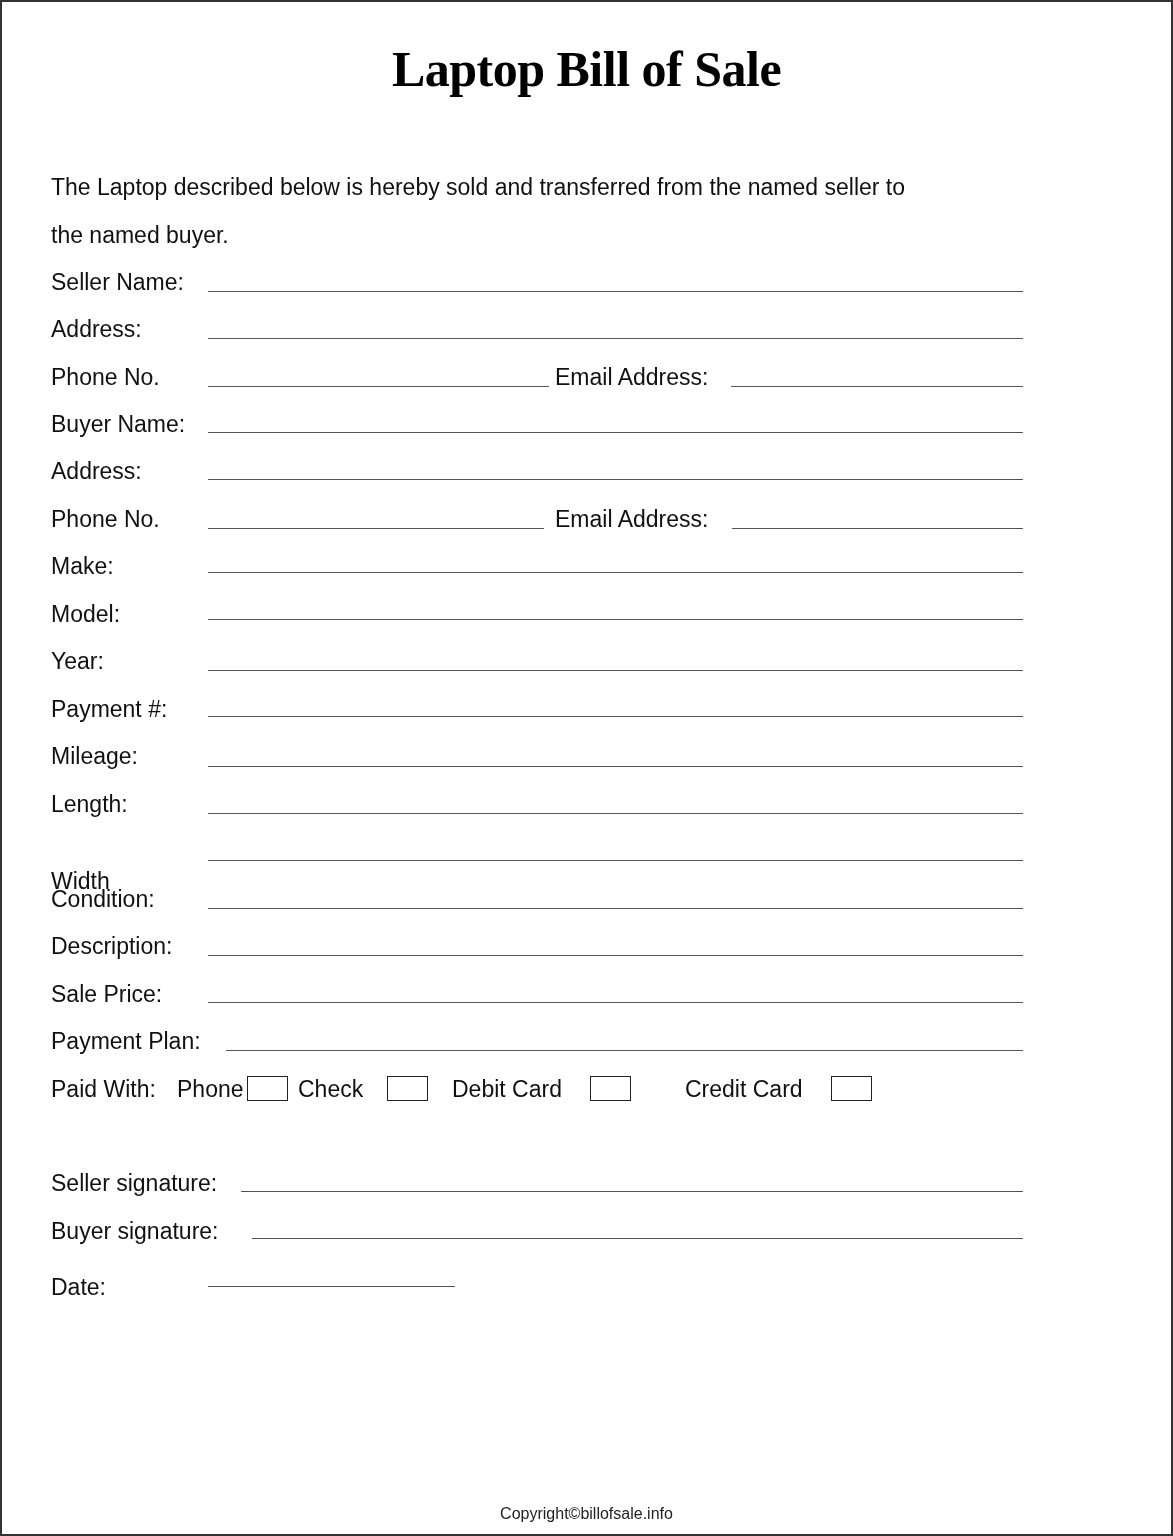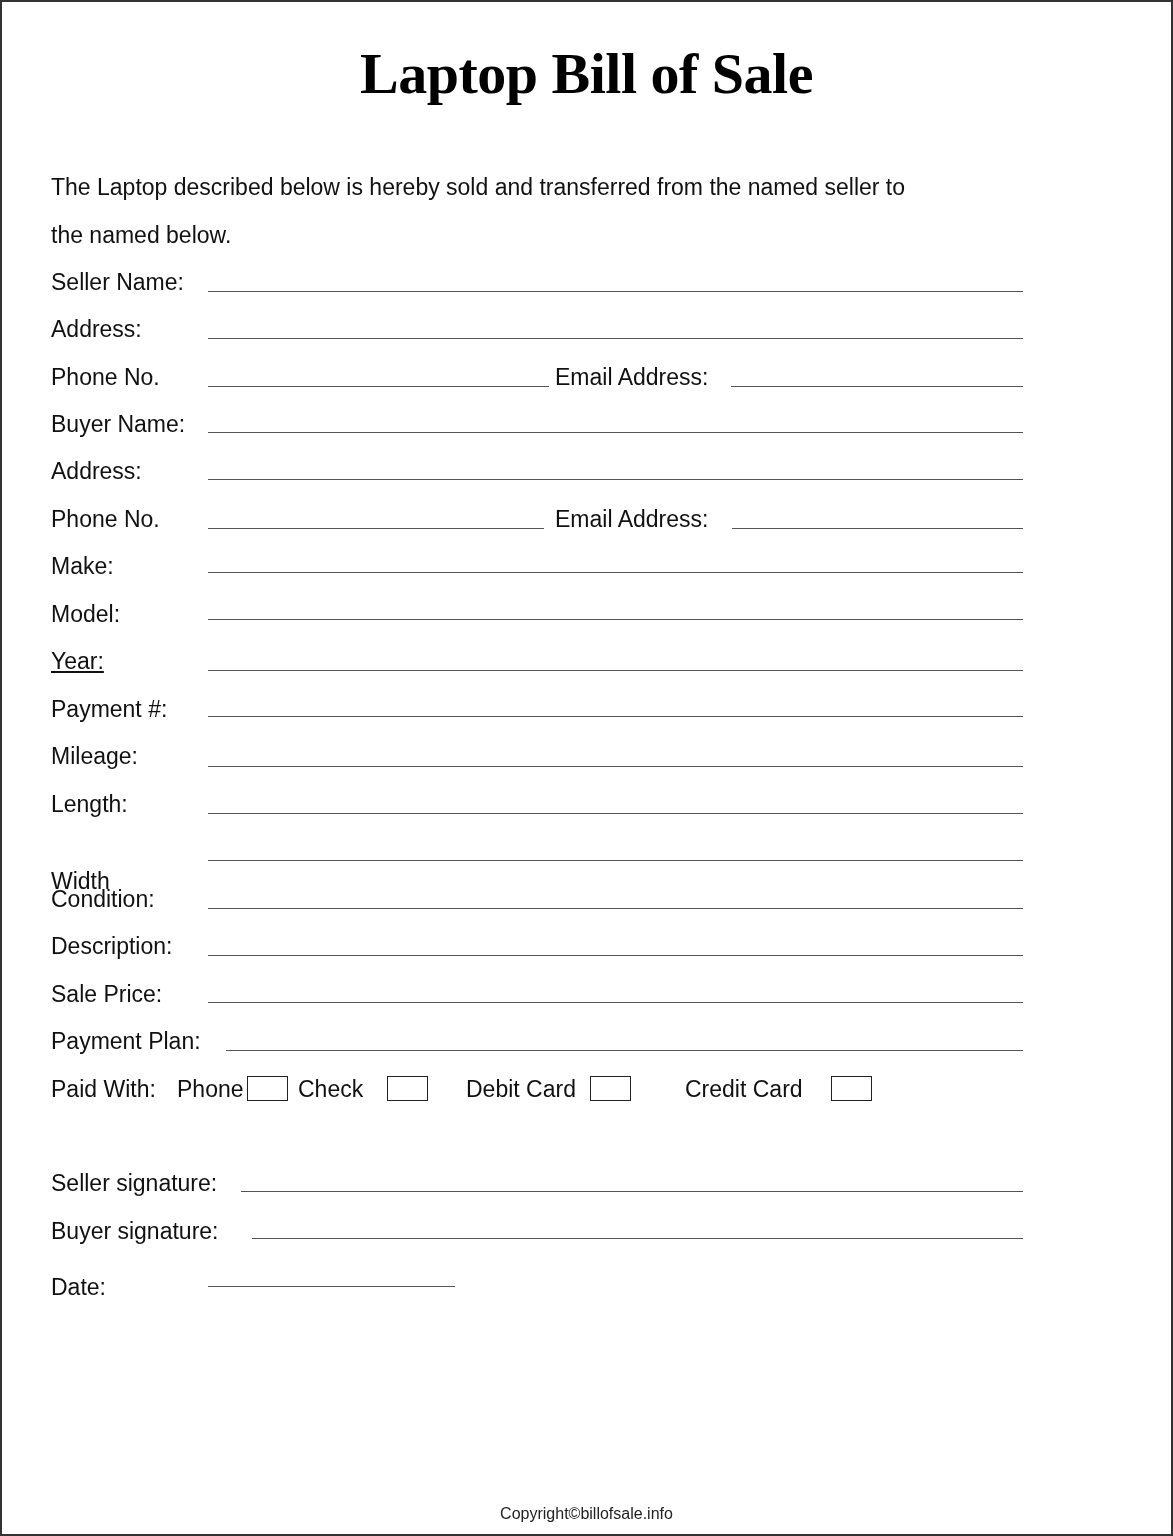--- a/index.html
+++ b/index.html
@@ -1,34 +1,34 @@
 <!DOCTYPE html>
 <html><head>
 <meta charset="utf-8">
 <style>
   html, body { margin:0; padding:0; background:#fff; }
   body { width:1173px; height:1536px; position:relative; overflow:hidden; }
   .page { position:absolute; left:0; top:0; width:1169px; height:1532px; border:2px solid #333; background:#fff; }
   .title { position:absolute; left:0; width:1173px; top:40px; text-align:center;
-           font-family:"Liberation Serif", serif; font-weight:bold; font-size:58px; color:#000; letter-spacing:-0.5px; }
+           font-family:"Liberation Serif", serif; font-weight:bold; font-size:50px; color:#000; letter-spacing:-0.5px; }
   .text { position:absolute; font-family:"Liberation Sans", sans-serif; font-size:23px; color:#111; white-space:nowrap; line-height:1; }
   .line { position:absolute; height:0; border-top:1.5px solid #555; }
   .box { position:absolute; width:41px; height:25px; border:1.5px solid #222; box-sizing:border-box; }
   .footer { position:absolute; left:0; width:1173px; top:1505px; text-align:center;
             font-family:"Liberation Sans", sans-serif; font-size:16px; color:#222; }
 </style>
 </head>
 <body>
 
 <div class="page"></div>
 
 <div class="title">Laptop Bill of Sale</div>
 
 <div class="text" style="left:51px; top:176px;">The Laptop described below is hereby sold and transferred from the named seller to</div>
-<div class="text" style="left:51px; top:224px;">the named below.</div>
+<div class="text" style="left:51px; top:224px;">the named buyer.</div>
 
 <div class="text" style="left:51px; top:271px;">Seller Name:</div>
 <div class="line" style="left:208px; top:291px; width:815px;"></div>
 
 <div class="text" style="left:51px; top:318px;">Address:</div>
 <div class="line" style="left:208px; top:338px; width:815px;"></div>
 
 <div class="text" style="left:51px; top:366px;">Phone No.</div>
 <div class="line" style="left:208px; top:386px; width:341px;"></div>
 <div class="text" style="left:555px; top:366px;">Email Address:</div>
@@ -44,21 +44,21 @@
 <div class="line" style="left:208px; top:528px; width:336px;"></div>
 <div class="text" style="left:555px; top:508px;">Email Address:</div>
 <div class="line" style="left:732px; top:528px; width:291px;"></div>
 
 <div class="text" style="left:51px; top:555px;">Make:</div>
 <div class="line" style="left:208px; top:572px; width:815px;"></div>
 
 <div class="text" style="left:51px; top:603px;">Model:</div>
 <div class="line" style="left:208px; top:619px; width:815px;"></div>
 
-<div class="text" style="left:51px; top:650px;text-decoration:underline;">Year:</div>
+<div class="text" style="left:51px; top:650px;">Year:</div>
 <div class="line" style="left:208px; top:670px; width:815px;"></div>
 
 <div class="text" style="left:51px; top:698px;">Payment #:</div>
 <div class="line" style="left:208px; top:716px; width:815px;"></div>
 
 <div class="text" style="left:51px; top:745px;">Mileage:</div>
 <div class="line" style="left:208px; top:766px; width:815px;"></div>
 
 <div class="text" style="left:51px; top:793px;">Length:</div>
 <div class="line" style="left:208px; top:813px; width:815px;"></div>
@@ -76,21 +76,21 @@
 <div class="line" style="left:208px; top:1002px; width:815px;"></div>
 
 <div class="text" style="left:51px; top:1030px;text-align:center;">Payment Plan:</div>
 <div class="line" style="left:226px; top:1050px; width:797px;"></div>
 
 <div class="text" style="left:51px; top:1078px;">Paid With:</div>
 <div class="text" style="left:177px; top:1078px;">Phone</div>
 <div class="box" style="left:247px; top:1076px;"></div>
 <div class="text" style="left:298px; top:1078px;">Check</div>
 <div class="box" style="left:387px; top:1076px;"></div>
-<div class="text" style="left:466px; top:1078px;">Debit Card</div>
+<div class="text" style="left:452px; top:1078px;">Debit Card</div>
 <div class="box" style="left:590px; top:1076px;"></div>
 <div class="text" style="left:685px; top:1078px;">Credit Card</div>
 <div class="box" style="left:831px; top:1076px;"></div>
 
 <div class="text" style="left:51px; top:1172px;">Seller signature:</div>
 <div class="line" style="left:241px; top:1191px; width:782px;"></div>
 
 <div class="text" style="left:51px; top:1220px;">Buyer signature:</div>
 <div class="line" style="left:252px; top:1238px; width:771px;"></div>
 

